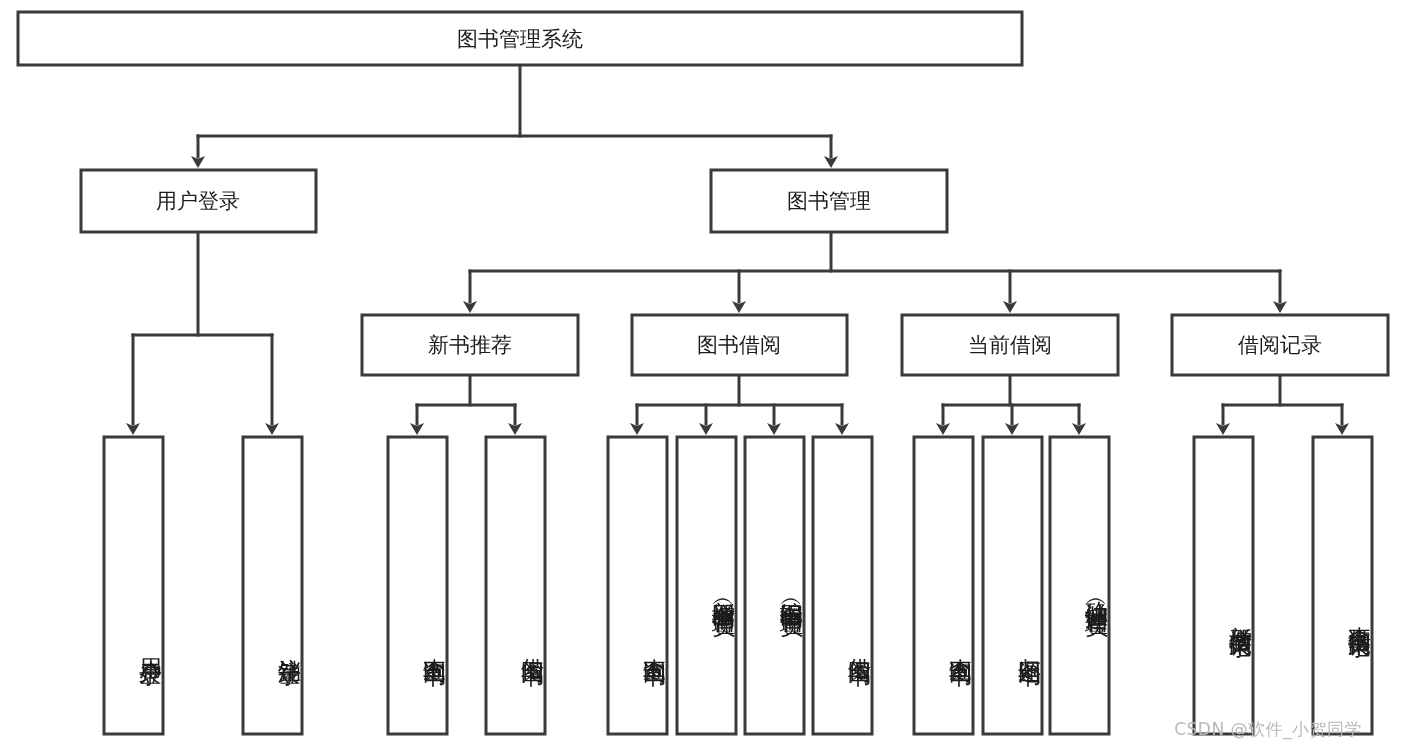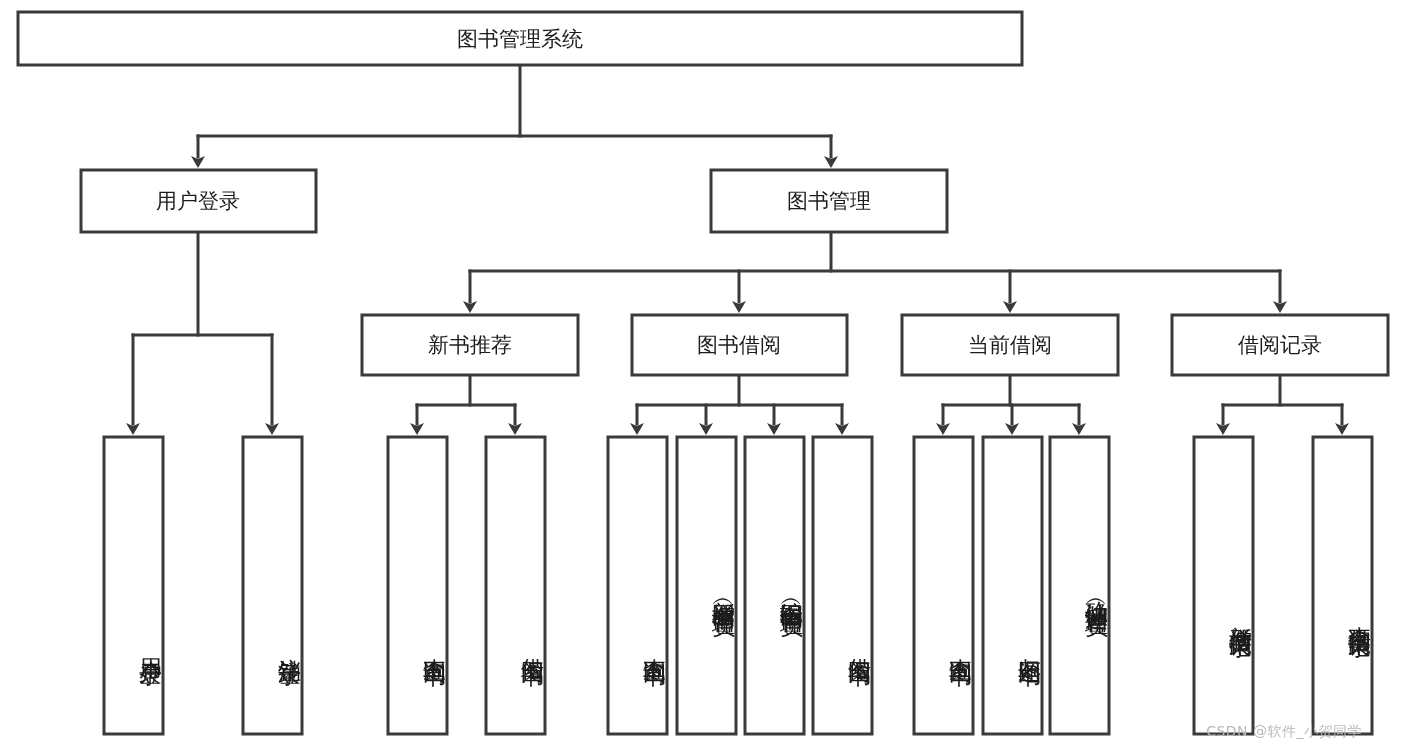--- a/index.html
+++ b/index.html
@@ -62,21 +62,21 @@
     display: flex;
     align-items: flex-start;
     justify-content: center;
     pointer-events: none;
   }
   .watermark {
     position: absolute;
     right: 14px;
     bottom: 6px;
     font-family: "DejaVu Sans", "Liberation Sans", sans-serif;
-    font-size: 14px;
+    font-size: 17px;
     color: #b9b9b9;
     white-space: nowrap;
     letter-spacing: 0.5px;
   }
 </style>
 </head>
 <body>
 
 <div id="diagram-root">
 

